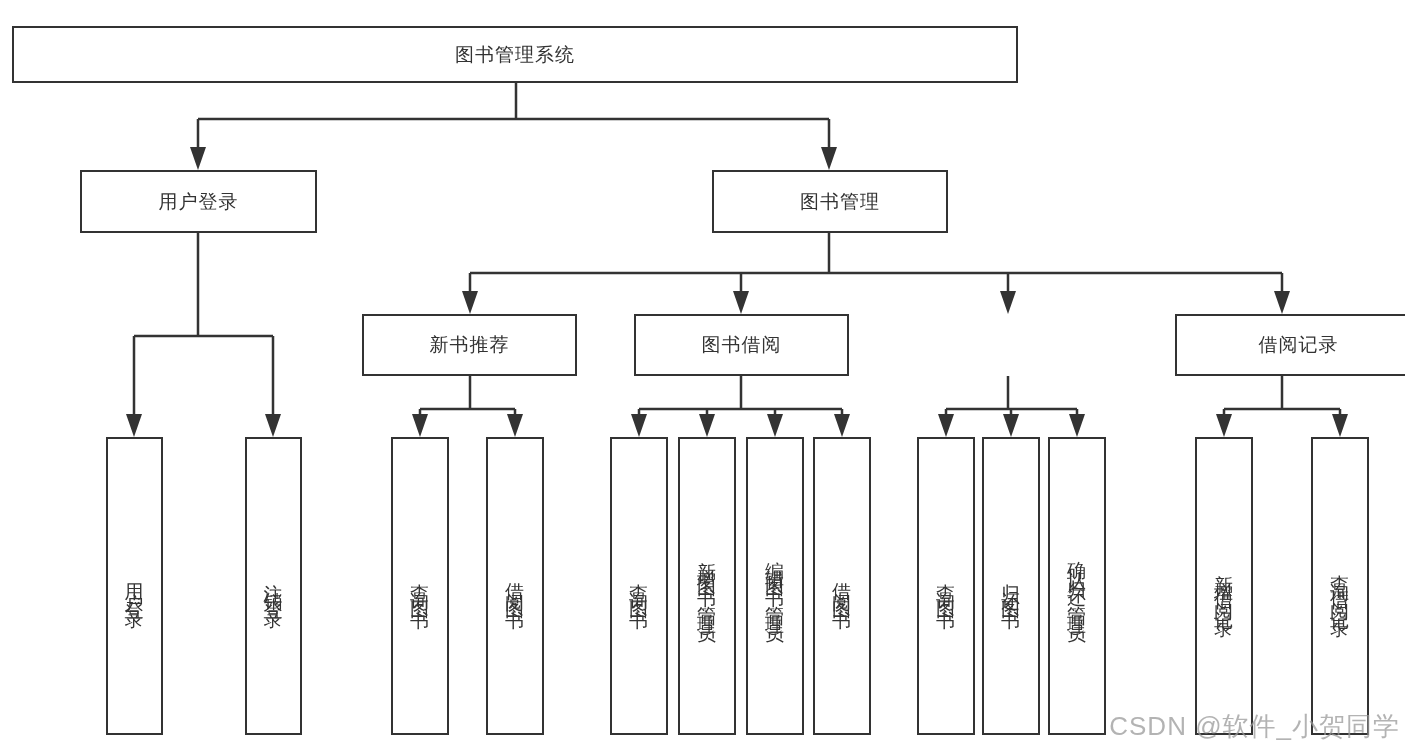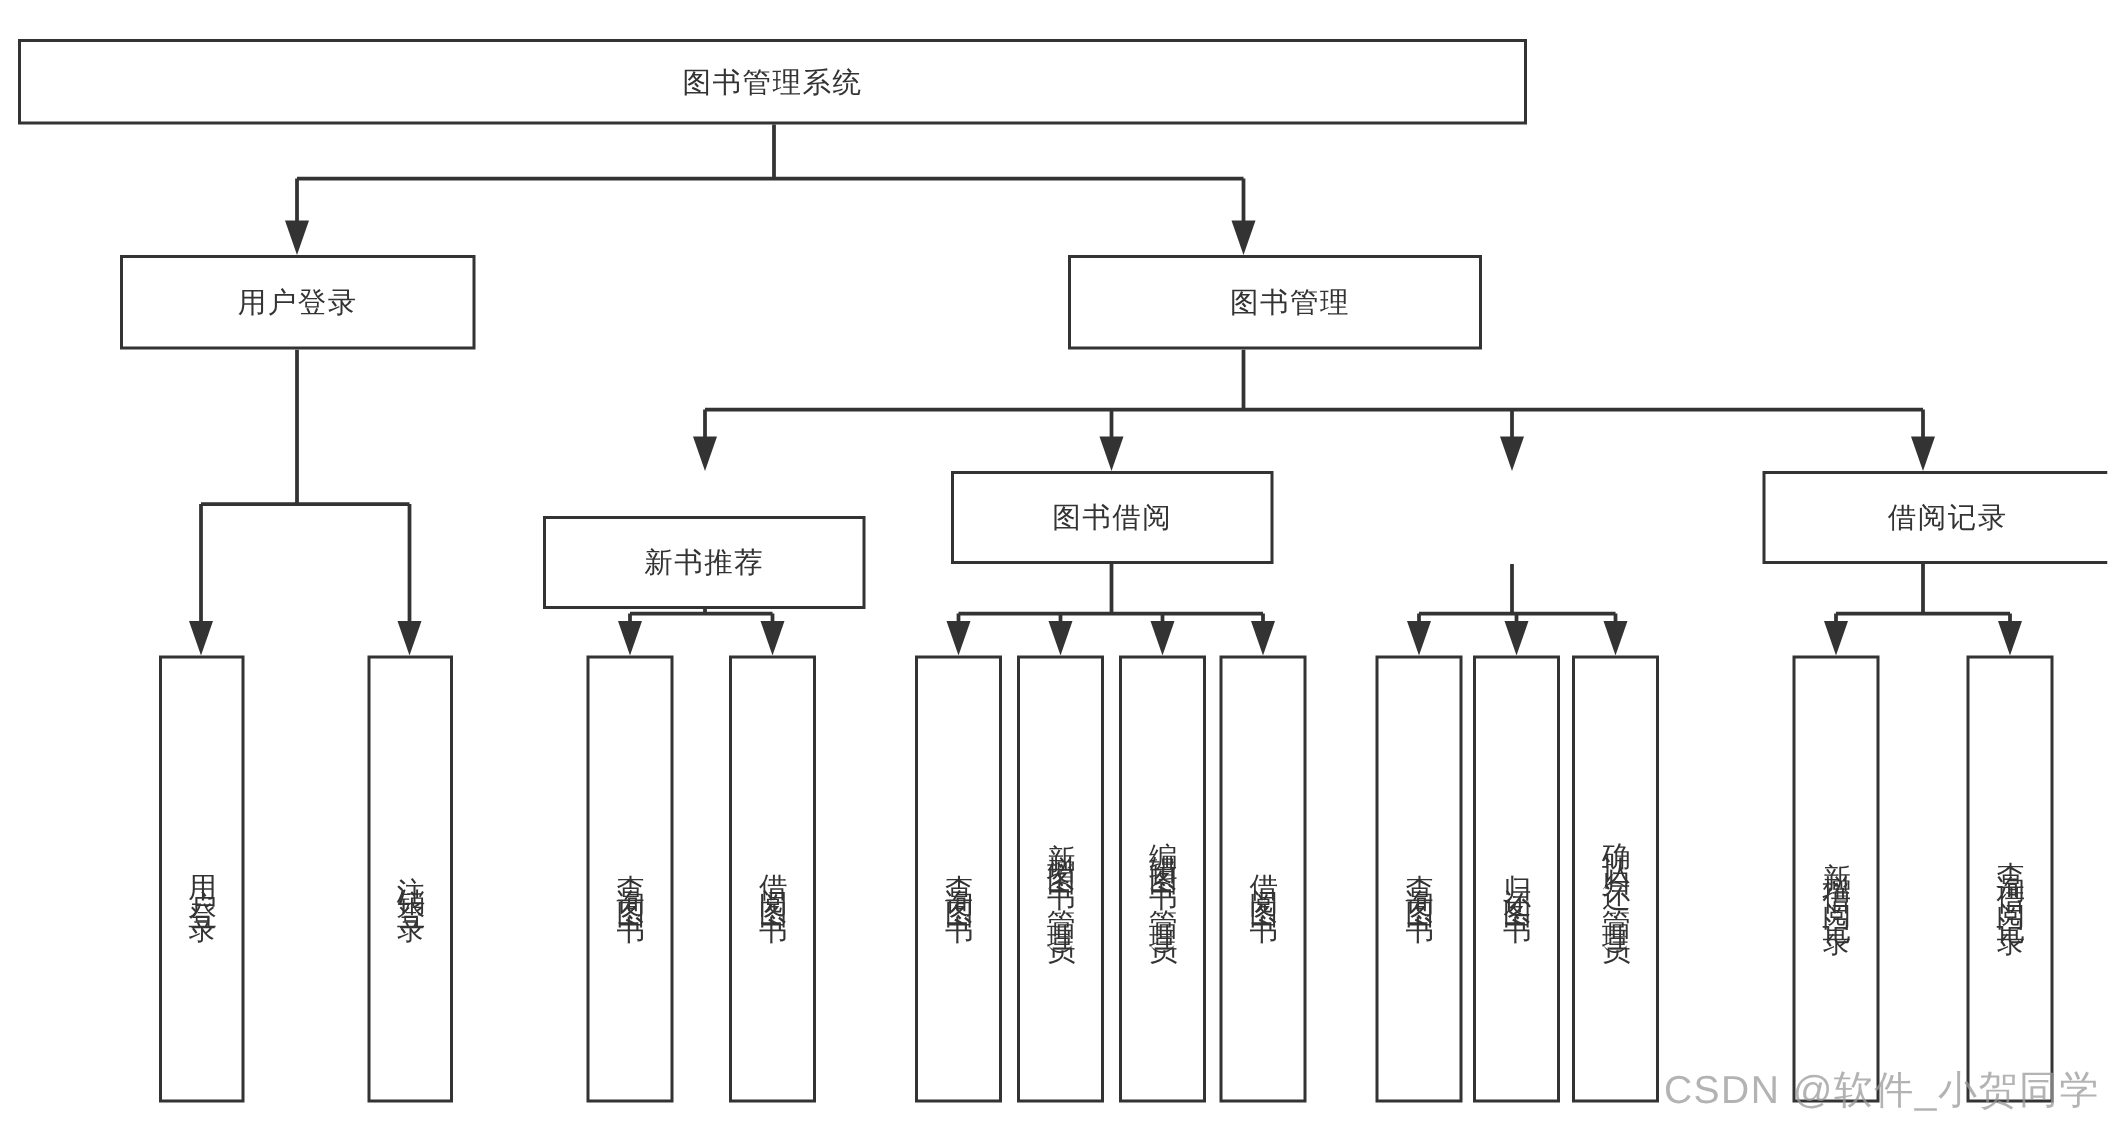--- a/index.html
+++ b/index.html
@@ -105,25 +105,25 @@
     </g>
   </svg>
 
   <div class="node h" style="left:12px; top:10px; width:1006px; height:57px;margin-top:16px;">
     <span class="label">图书管理系统</span>
   </div>
 
   <div class="node h" style="left:80px; top:170px; width:237px; height:63px;">
     <span class="label">用户登录</span>
   </div>
-  <div class="node h" style="left:712px; top:170px; width:276px; height:63px;padding-left:20px;">
+  <div class="node h" style="left:712px; top:170px; width:236px; height:63px;padding-left:20px;">
     <span class="label">图书管理</span>
   </div>
 
-  <div class="node h" style="left:362px; top:314px; width:215px; height:62px;margin-top:30px;">
+  <div class="node h" style="left:362px; top:314px; width:215px; height:62px;">
     <span class="label">新书推荐</span>
   </div>
   <div class="node h" style="left:634px; top:314px; width:215px; height:62px;font-family:Liberation Serif, serif;">
     <span class="label">图书借阅</span>
   </div>
   <div class="node h" style="left:1175px; top:314px; width:247px; height:62px;">
     <span class="label">借阅记录</span>
   </div>
 
   <div class="node v" style="left:106px; top:437px; width:57px; height:298px;">

